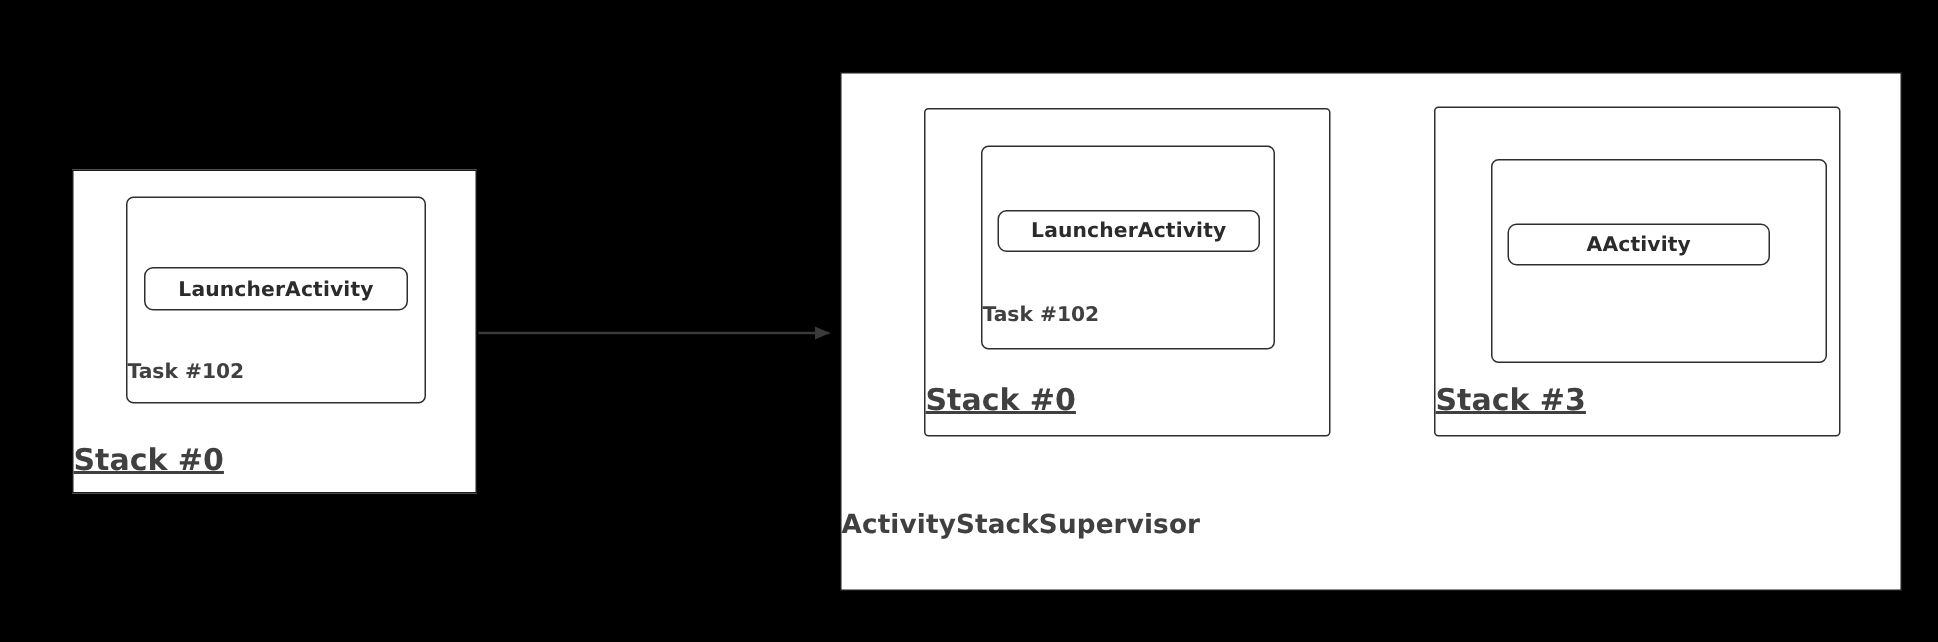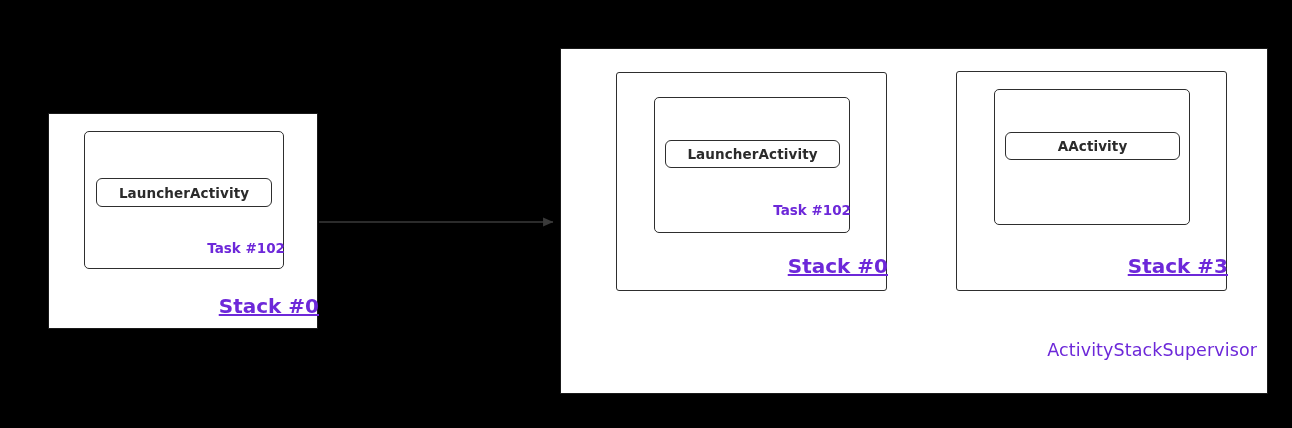--- a/index.html
+++ b/index.html
@@ -59,36 +59,36 @@
     font-size: 13.5px;
     font-weight: bold;
     color: #2b2b2b;
     letter-spacing: 0.1px;
     white-space: nowrap;
   }
 
   
   .label {
     position: absolute;
-    text-align: right;
-    color: #6d28d9;
+    text-align: left;
+    color: #404040;
     white-space: nowrap;
   }
   .task-label {
     font-size: 13.5px;
     font-weight: bold;
   }
   .stack-label {
     font-size: 20px;
     font-weight: bold;
     text-decoration: underline;
   }
   .supervisor-label {
     font-size: 17.5px;
-    font-weight: normal;
+    font-weight: bold;
     letter-spacing: 0.1px;
   }
 
   
   .arrow-svg {
     position: absolute;
     left: 0;
     top: 0;
     width: 1292px;
     height: 428px;
@@ -130,21 +130,21 @@
         <div class="activity-pill" style="left:10px; top:42px; width:175px; height:28px;">LauncherActivity</div>
 
         <div class="label task-label" style="left:0px; top:104px; width:196px;">Task #102</div>
       </div>
 
       <div class="label stack-label" style="left:0px; top:181px; width:271px;">Stack #0</div>
     </div>
 
     <div class="stack-box" style="left:395px; top:22px; width:271px; height:220px;">
 
-      <div class="task-box" style="left:37px; top:17px; width:196px; height:136px;padding-left:32px;">
+      <div class="task-box" style="left:37px; top:34px; width:224px; height:136px;padding-left:32px;">
 
         <div class="activity-pill" style="left:10px; top:42px; width:175px; height:28px;">AActivity</div>
 
       </div>
 
       <div class="label stack-label" style="left:0px; top:182px; width:271px;">Stack #3</div>
     </div>
 
     <div class="label supervisor-label" style="left:0px; top:291px; width:696px;">ActivityStackSupervisor</div>
   </div>

